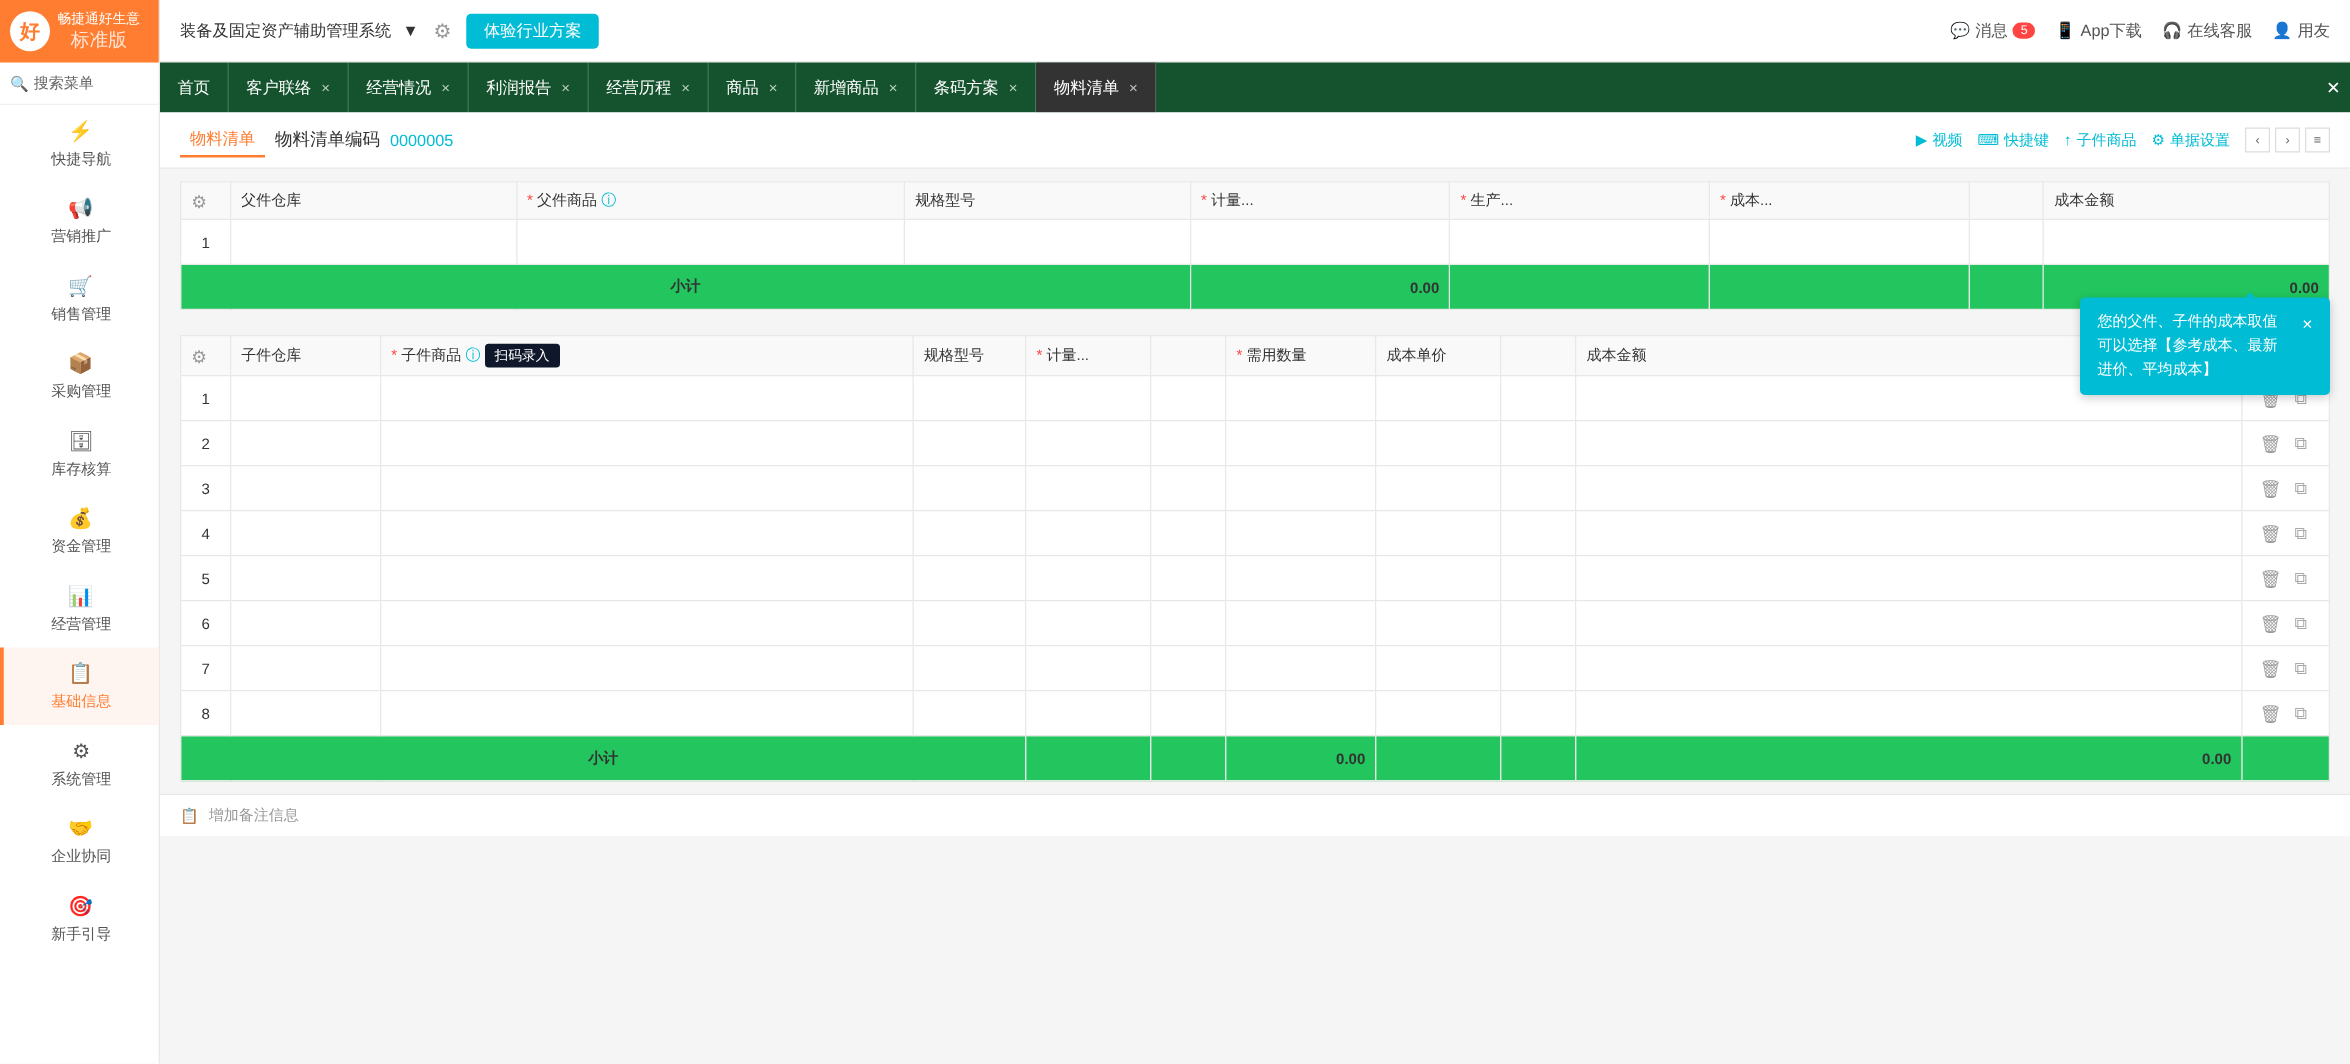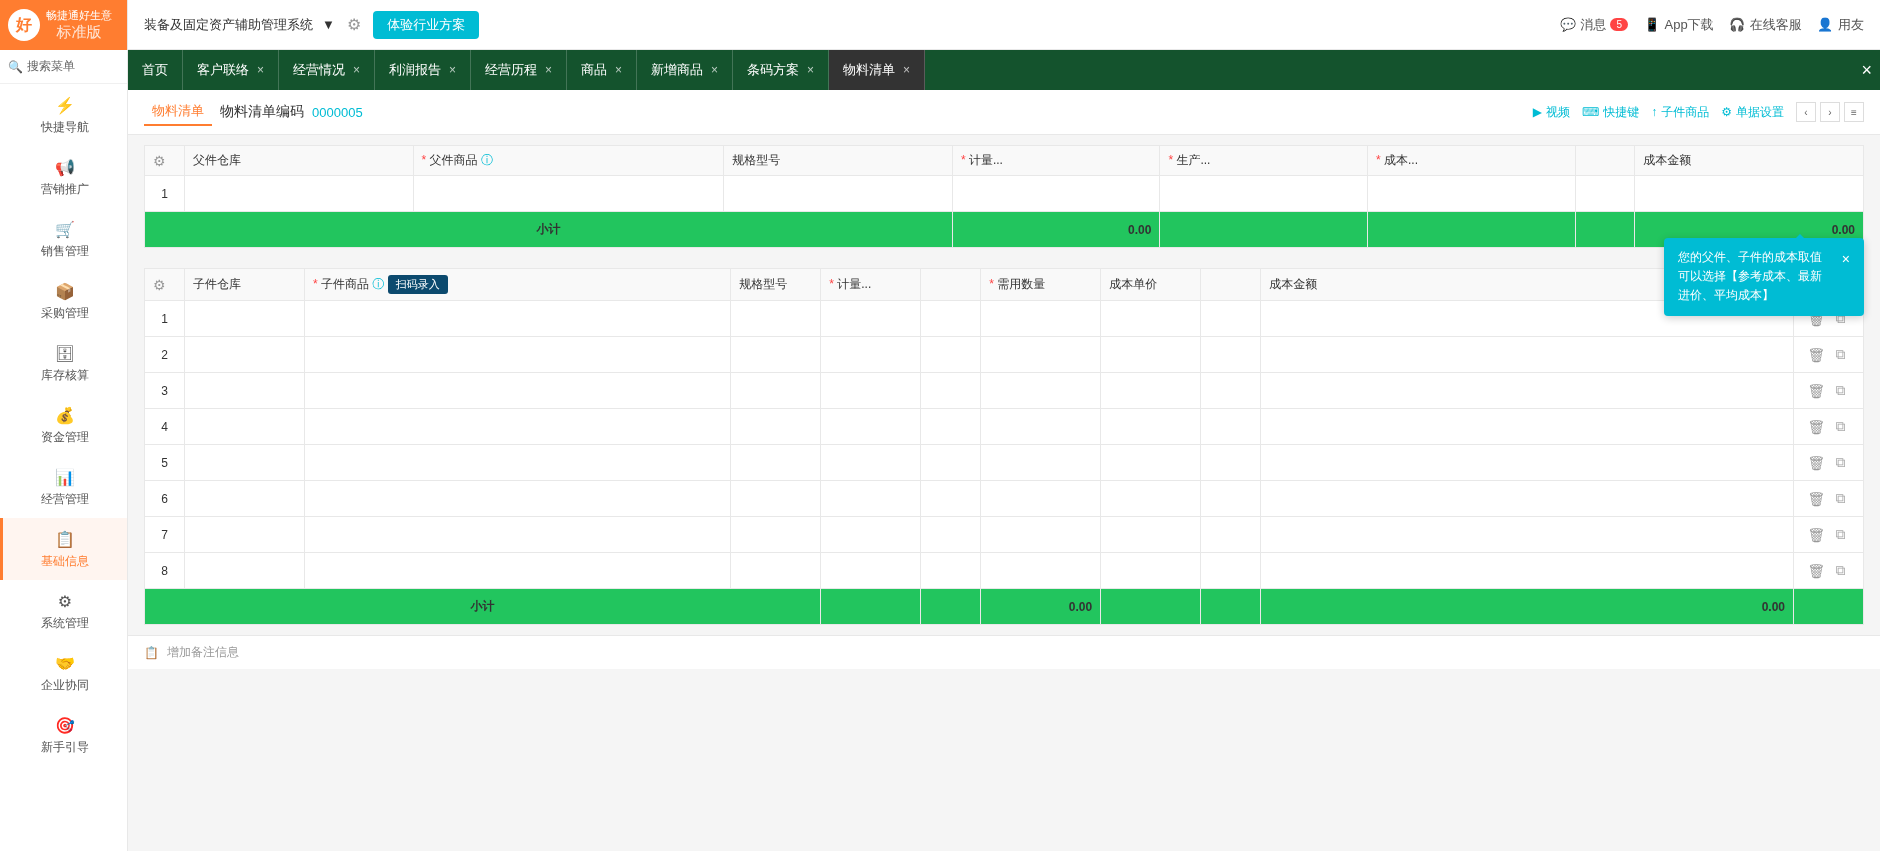--- a/index.html
+++ b/index.html
@@ -278,21 +278,21 @@
       width: 20px;
       height: 20px;
       display: flex;
       align-items: center;
       justify-content: center;
       cursor: pointer;
       color: #999;
       font-size: 14px;
     }
     .scan-btn {
-      background: #0c4a6e;
+      background: #0f172a;
       color: #fff;
       border: none;
       border-radius: 3px;
       padding: 2px 8px;
       font-size: 11px;
       cursor: pointer;
       white-space: nowrap;
     }
 
     

